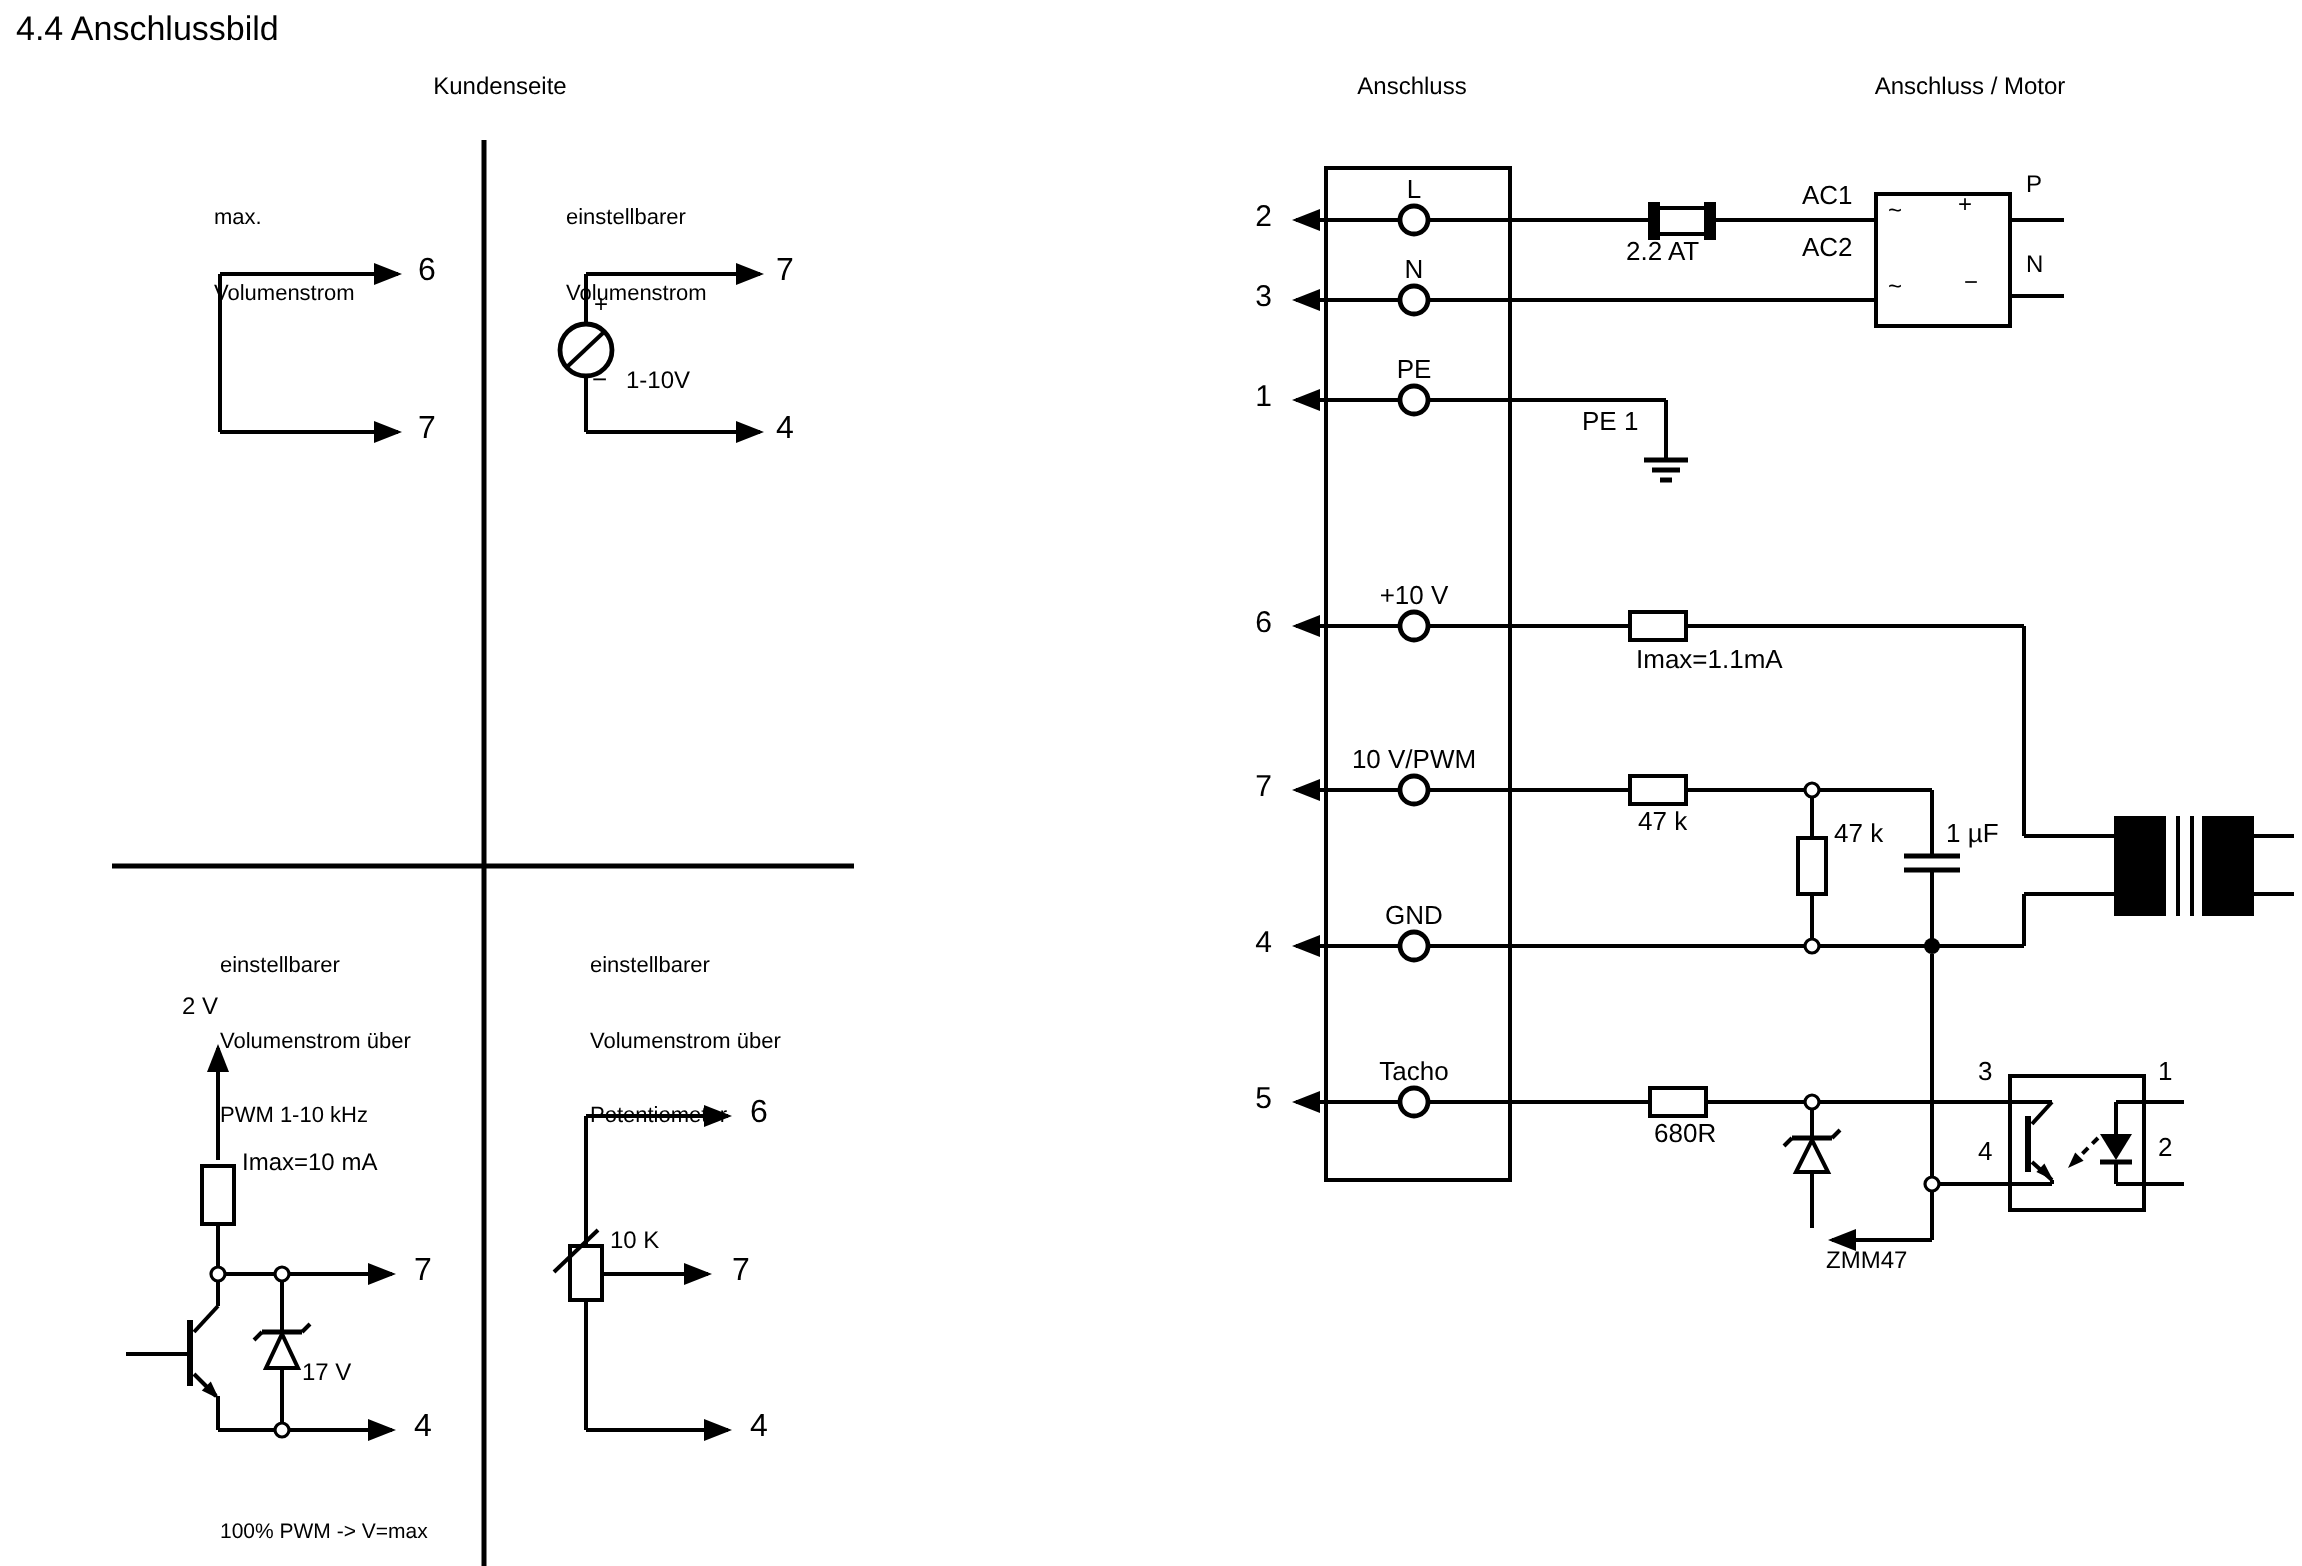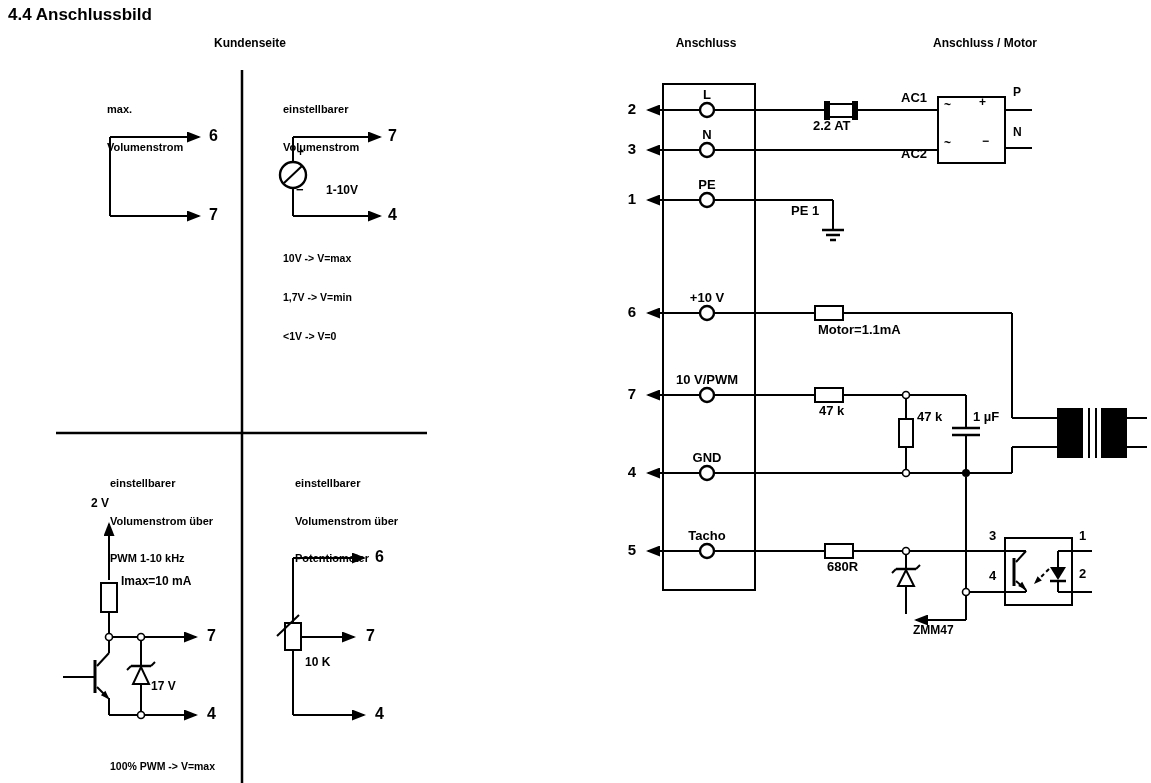--- a/index.html
+++ b/index.html
@@ -7,21 +7,21 @@
           font-family:"Liberation Sans",sans-serif;color:#000;overflow:hidden}
   .art{position:absolute;left:0;top:0}
   .w{stroke:#000;stroke-width:2;fill:none}
   .w25{stroke:#000;stroke-width:2.5;fill:none}
   .w3{stroke:#000;stroke-width:3;fill:none}
   .box{stroke:#000;stroke-width:2;fill:#fff}
   .box24{stroke:#000;stroke-width:2.4;fill:#fff}
   .nodeO{stroke:#000;stroke-width:1.6;fill:#fff}
   .blk{fill:#000;stroke:none}
   .dash{stroke:#000;stroke-width:2;fill:none;stroke-dasharray:4 3}
-  .lbl{position:absolute;font-weight:bold;white-space:pre;line-height:1.1}
+  .lbl{position:absolute;font-weight:normal;white-space:pre;line-height:1.1}
   .t10{font-size:10.5px;line-height:13px}
   .t11{font-size:11px;line-height:12.5px}
   .t12{font-size:12px}
   .t13{font-size:13px}
   .t14{font-size:12px}
   .t15{font-size:15px}
   .t16{font-size:16px}
   .t17{font-size:17px}
   .ctr{transform:translateX(-50%)}
   .rt{text-align:right;width:24px}
@@ -241,28 +241,23 @@
   </div>
   <span class="lbl t16" style="left:209px;top:127px">6</span>
   <span class="lbl t16" style="left:209px;top:206px">7</span>
 
   <div class="lbl t11 stack" style="left:283px;top:78px">
     <span>einstellbarer</span>
     <span>Volumenstrom</span>
   </div>
   <span class="lbl t12" style="left:297px;top:146px">+</span>
   <span class="lbl t13" style="left:296px;top:183px">−</span>
-  <span class="lbl t14" style="left:326px;top:184px">1-10V</span>
+  <span class="lbl t14" style="left:313px;top:184px">1-10V</span>
   <span class="lbl t16" style="left:388px;top:127px">7</span>
   <span class="lbl t16" style="left:388px;top:206px">4</span>
-  <div class="lbl t10 stack" style="left:283px;top:226px">
-    <span>10V -&gt; V=max</span>
-    <span>1,7V -&gt; V=min</span>
-    <span>&lt;1V -&gt; V=0</span>
-  </div>
 
   <div class="lbl t11 stack" style="left:110px;top:452px">
     <span>einstellbarer</span>
     <span>Volumenstrom über</span>
     <span>PWM 1-10 kHz</span>
   </div>
   <span class="lbl t14" style="left:91px;top:497px">2 V</span>
   <span class="lbl t14" style="left:121px;top:575px">Imax=10 mA</span>
   <span class="lbl t16" style="left:207px;top:627px">7</span>
   <span class="lbl t14" style="left:151px;top:680px">17 V</span>
@@ -273,51 +268,51 @@
     
   </div>
 
   <div class="lbl t11 stack" style="left:295px;top:452px">
     <span>einstellbarer</span>
     <span>Volumenstrom über</span>
     <span>Potentiometer</span>
   </div>
   <span class="lbl t16" style="left:375px;top:548px">6</span>
   <span class="lbl t16" style="left:366px;top:627px">7</span>
-  <span class="lbl t14" style="left:305px;top:656px">10 K</span>
+  <span class="lbl t14" style="left:305px;top:614px">10 K</span>
   <span class="lbl t16" style="left:375px;top:705px">4</span>
 
   <span class="lbl t15 rt" style="left:612px;top:101px">2</span>
   <span class="lbl t15 rt" style="left:612px;top:141px">3</span>
   <span class="lbl t15 rt" style="left:612px;top:191px">1</span>
   <span class="lbl t15 rt" style="left:612px;top:304px">6</span>
   <span class="lbl t15 rt" style="left:612px;top:386px">7</span>
   <span class="lbl t15 rt" style="left:612px;top:464px">4</span>
   <span class="lbl t15 rt" style="left:612px;top:542px">5</span>
 
   <span class="lbl t13 ctr" style="left:707px;top:88px">L</span>
   <span class="lbl t13 ctr" style="left:707px;top:128px">N</span>
   <span class="lbl t13 ctr" style="left:707px;top:178px">PE</span>
   <span class="lbl t13 ctr" style="left:707px;top:291px">+10 V</span>
   <span class="lbl t13 ctr" style="left:707px;top:373px">10 V/PWM</span>
   <span class="lbl t13 ctr" style="left:707px;top:451px">GND</span>
   <span class="lbl t13 ctr" style="left:707px;top:529px">Tacho</span>
 
   <span class="lbl t13" style="left:813px;top:119px">2.2 AT</span>
   <span class="lbl t13" style="left:901px;top:91px">AC1</span>
-  <span class="lbl t13" style="left:901px;top:147px">AC2</span>
+  <span class="lbl t13" style="left:901px;top:117px">AC2</span>
   <span class="lbl t14" style="left:944px;top:99px">~</span>
   <span class="lbl t14" style="left:979px;top:96px">+</span>
   <span class="lbl t14" style="left:944px;top:137px">~</span>
   <span class="lbl t14" style="left:982px;top:135px">−</span>
   <span class="lbl t14" style="left:1013px;top:86px">P</span>
   <span class="lbl t14" style="left:1013px;top:126px">N</span>
   <span class="lbl t13" style="left:791px;top:204px">PE 1</span>
 
-  <span class="lbl t13" style="left:818px;top:323px">Motor=1.1mA</span>
+  <span class="lbl t13" style="left:818px;top:323px">Imax=1.1mA</span>
   <span class="lbl t13" style="left:819px;top:404px">47 k</span>
   <span class="lbl t13" style="left:917px;top:410px">47 k</span>
   <span class="lbl t13" style="left:973px;top:410px">1 µF</span>
   <span class="lbl t13" style="left:827px;top:560px">680R</span>
   <span class="lbl t12" style="left:913px;top:624px">ZMM47</span>
   <span class="lbl t13" style="left:989px;top:529px">3</span>
   <span class="lbl t13" style="left:989px;top:569px">4</span>
   <span class="lbl t13" style="left:1079px;top:529px">1</span>
   <span class="lbl t13" style="left:1079px;top:567px">2</span>
 

